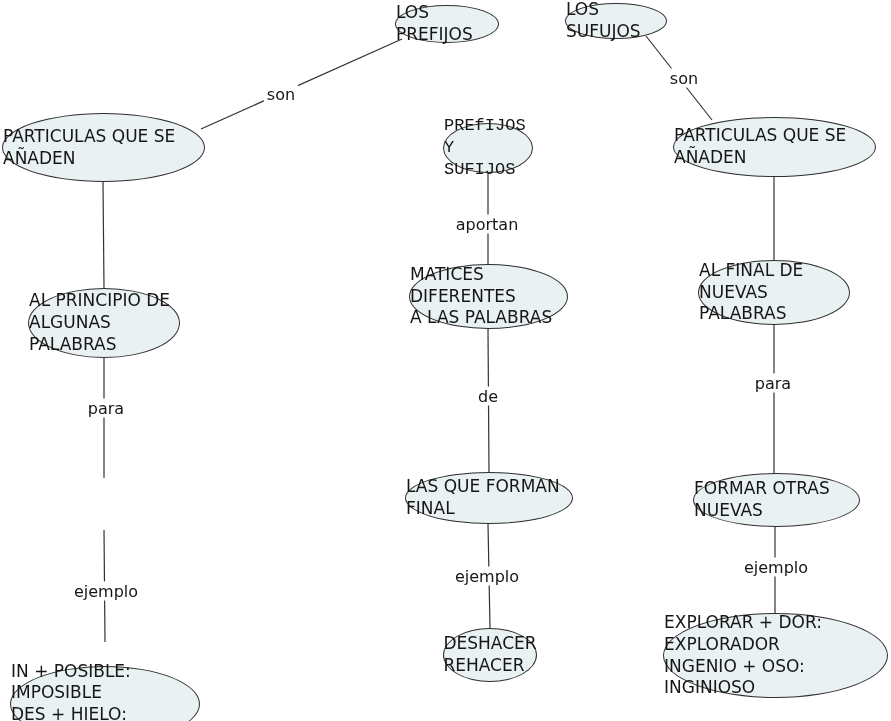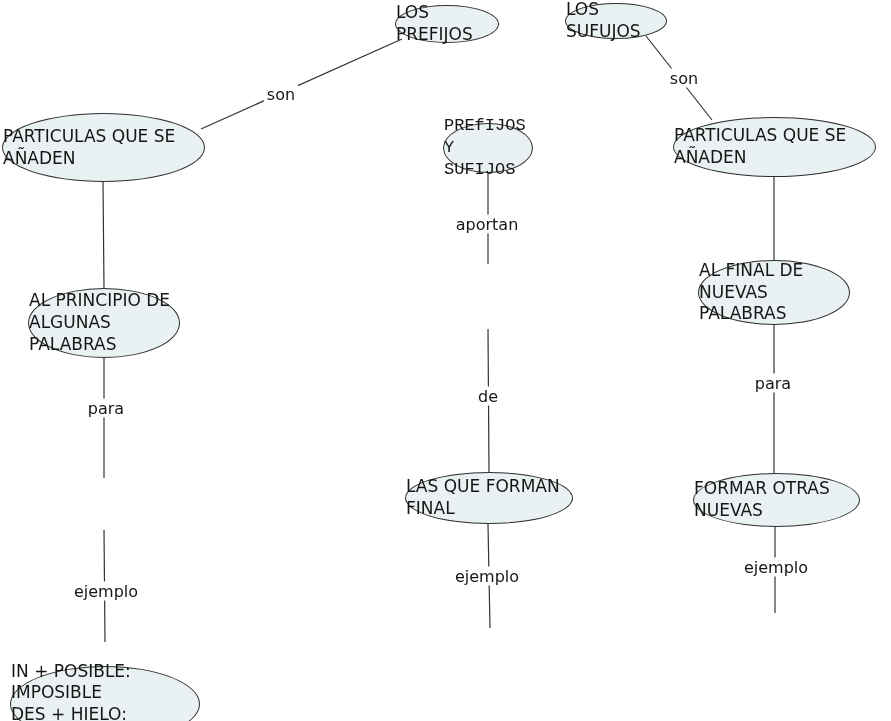--- a/index.html
+++ b/index.html
@@ -68,20 +68,26 @@
   <div class="edge-label" style="left:776px; top:567px;">ejemplo</div>
 
   <div class="node" style="left:395px; top:5px; width:104px; height:38px;">LOS PREFIJOS</div>
   <div class="node" style="left:565px; top:3px; width:102px; height:36px;">LOS SUFUJOS</div>
   <div class="node" style="left:2px; top:113px; width:203px; height:69px;">PARTICULAS QUE SE AÑADEN</div>
   <div class="node" style="left:443px; top:123px; width:90px; height:50px;font-family:Liberation Mono, monospace;">PREfIJOS
 Y SUFIJOS</div>
   <div class="node" style="left:673px; top:117px; width:203px; height:60px;">PARTICULAS QUE SE AÑADEN</div>
   <div class="node" style="left:28px; top:288px; width:152px; height:70px;">AL PRINCIPIO DE
 ALGUNAS PALABRAS</div>
+  <div class="node" style="left:409px; top:264px; width:159px; height:65px;">MATICES DIFERENTES
+A LAS PALABRAS</div>
   <div class="node" style="left:698px; top:260px; width:152px; height:65px;">AL FINAL DE
 NUEVAS PALABRAS</div>
   <div class="node" style="left:405px; top:472px; width:168px; height:52px;">LAS QUE FORMAN FINAL</div>
   <div class="node" style="left:693px; top:473px; width:167px; height:54px;">FORMAR OTRAS NUEVAS</div>
   <div class="node" style="left:10px; top:666px; width:190px; height:76px;">IN + POSIBLE: IMPOSIBLE
 DES + HIELO: DESHIELO</div>
+  <div class="node" style="left:443px; top:628px; width:94px; height:54px;">DESHACER
+REHACER</div>
+  <div class="node" style="left:663px; top:613px; width:225px; height:85px;">EXPLORAR + DOR: EXPLORADOR
+INGENIO + OSO: INGINIOSO</div>
 
 </div>
 
 </body></html>

